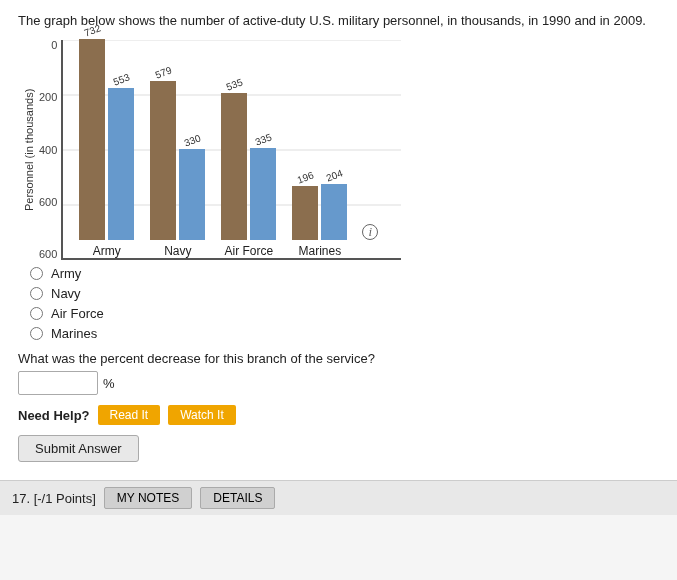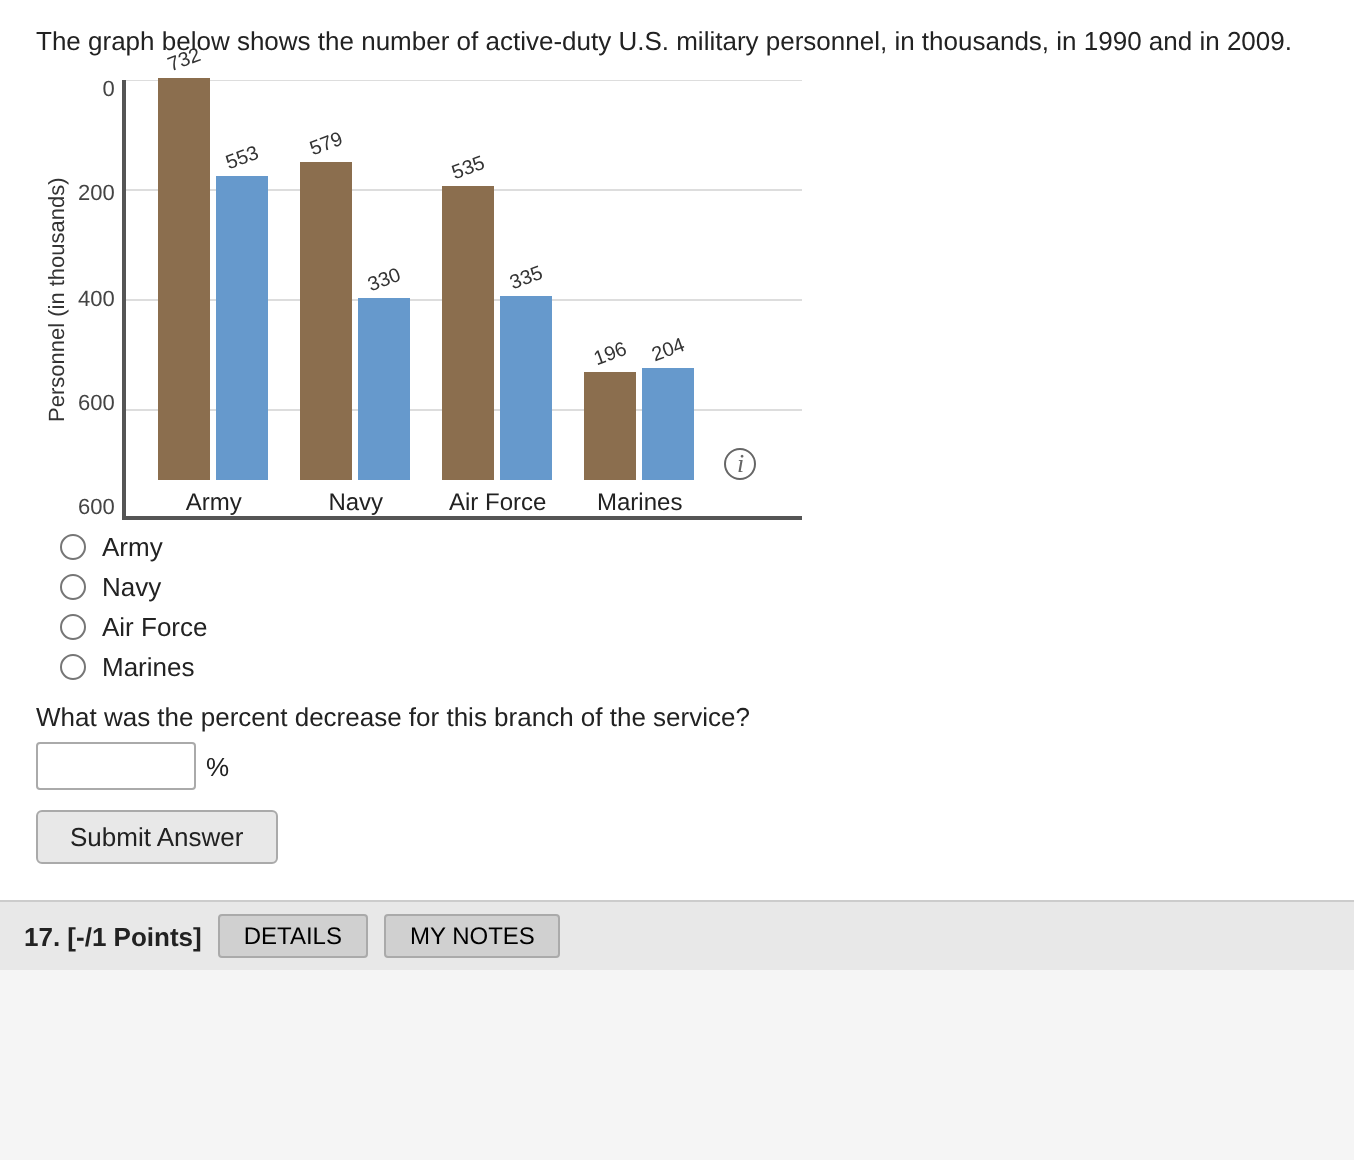--- a/index.html
+++ b/index.html
@@ -223,21 +223,21 @@
       background: #e8e8e8;
       border-top: 1px solid #ccc;
       display: flex;
       flex-direction: row;
       align-items: center;
       padding: 6px 12px;
       font-size: 13px;
       gap: 8px;
     }
     .footer-points {
-      font-weight: bold;
+      font-weight: normal;
       font-size: 13px;
     }
     .footer-btn {
       background: #d0d0d0;
       border: 1px solid #aaa;
       padding: 3px 12px;
       font-size: 12px;
       cursor: pointer;
       border-radius: 2px;
     }
@@ -366,23 +366,28 @@
   
   <div class="percent-section">
     <div>What was the percent decrease for this branch of the service?</div>
     <div class="percent-input-row">
       <input type="text" class="percent-input" placeholder="" style="">
       <span>%</span>
     </div>
   </div>
 
   
+  <div class="need-help-row">
+    <span class="need-help-label">Need Help?</span>
+    <button class="btn-read">Read It</button>
+    <button class="btn-watch">Watch It</button>
+  </div>
 
   
   <button class="btn-submit">Submit Answer</button>
 
 </div>
 
 <div class="footer-bar">
   <span class="footer-points">17. [-/1 Points]</span>
+  <button class="footer-btn">MY NOTES</button>
   <button class="footer-btn">DETAILS</button>
-  <button class="footer-btn">MY NOTES</button>
 </div>
 
 </body></html>

